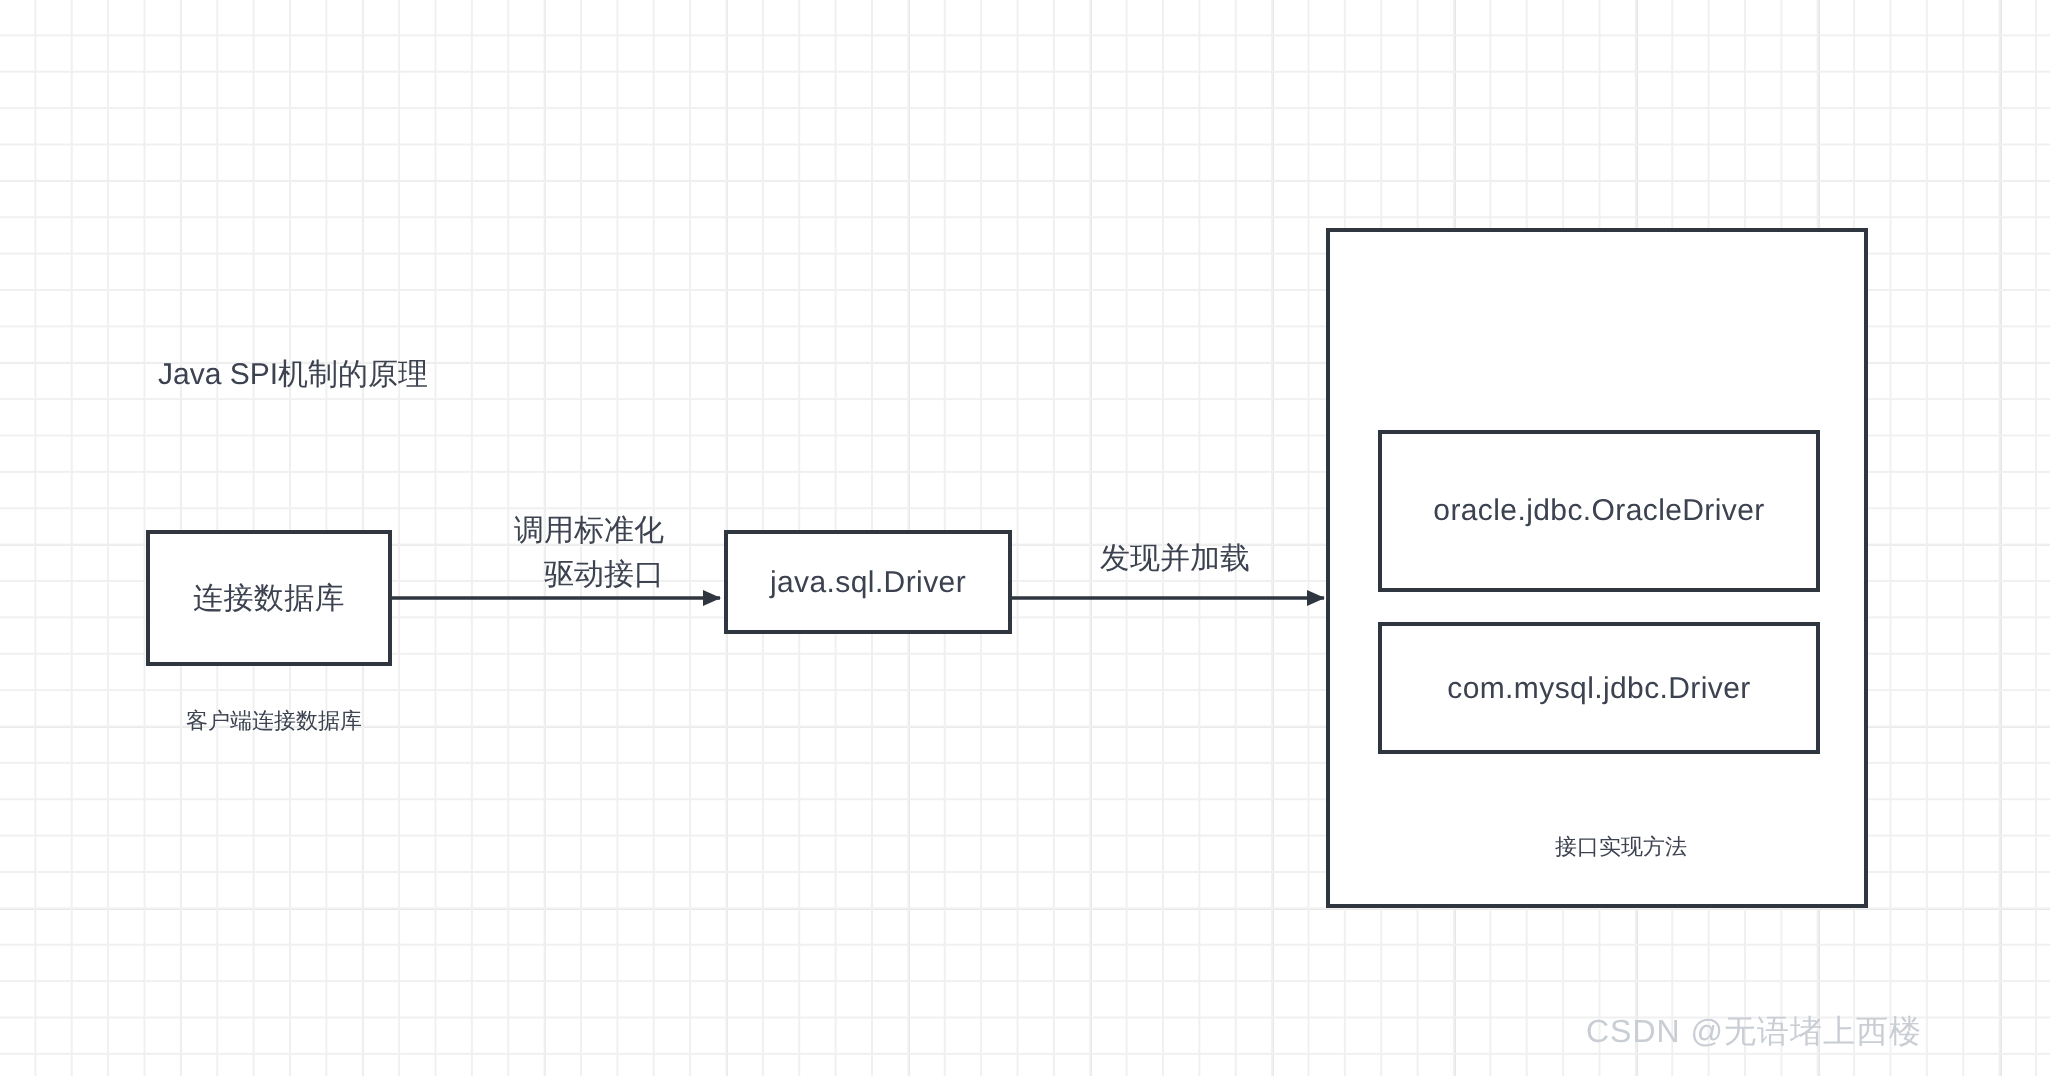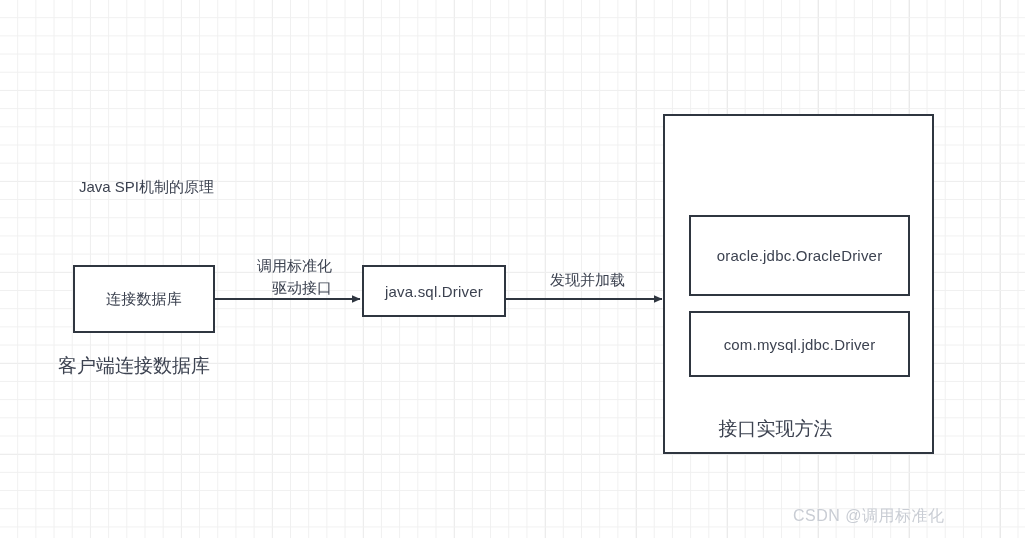--- a/index.html
+++ b/index.html
@@ -44,23 +44,24 @@
 
   .container-box {
     position: absolute;
     box-sizing: border-box;
     background: #ffffff;
     border: 2px solid #2f3640;
   }
 
   .caption {
     position: absolute;
-    font-size: 19px;
+    font-size: 11px;
     color: #3c4250;
     white-space: nowrap;
+    margin-left: 35px;
   }
 
   .title-text {
     position: absolute;
     font-size: 15px;
     color: #3c4250;
     white-space: nowrap;
   }
 
   .edge-label {
@@ -100,21 +101,21 @@
   <svg class="edge-svg" viewBox="0 0 1025 538" xmlns="http://www.w3.org/2000/svg">
     <defs>
       <marker id="arrowhead" markerWidth="9" markerHeight="8" refX="8.5" refY="4" orient="auto" markerUnits="userSpaceOnUse">
         <path d="M0,0 L9,4 L0,8 z" fill="#2f3640"></path>
       </marker>
     </defs>
     <line x1="196" y1="299" x2="360" y2="299" stroke="#2f3640" stroke-width="1.8" marker-end="url(#arrowhead)"></line>
     <line x1="506" y1="299" x2="662" y2="299" stroke="#2f3640" stroke-width="1.8" marker-end="url(#arrowhead)"></line>
   </svg>
 
-  <div class="node" style="left:73px; top:265px; width:142px; height:68px;">
+  <div class="node" style="left:73px; top:265px; width:123px; height:68px;">
     <span>连接数据库</span>
   </div>
   <div class="caption" style="left:58px; top:353px;">客户端连接数据库</div>
 
   <div class="node" style="left:362px; top:265px; width:144px; height:52px;">
     <span>java.sql.Driver</span>
   </div>
 
   <div class="edge-label" style="left:232px; top:255px; width:100px;">
     <div>调用标准化</div>
@@ -131,15 +132,15 @@
       <span>oracle.jdbc.OracleDriver</span>
     </div>
 
     <div class="node" style="left:24px; top:195px; width:221px; height:66px;text-align:right;">
       <span>com.mysql.jdbc.Driver</span>
     </div>
 
     <div class="caption" style="left:0; top:300px; width:221px; text-align:center;">接口实现方法</div>
   </div>
 
-  <div class="watermark" style="left:793px; top:506px;">CSDN @调用标准化</div>
+  <div class="watermark" style="left:793px; top:506px;">CSDN @无语堵上西楼</div>
 
 </div>
 
 </body></html>

